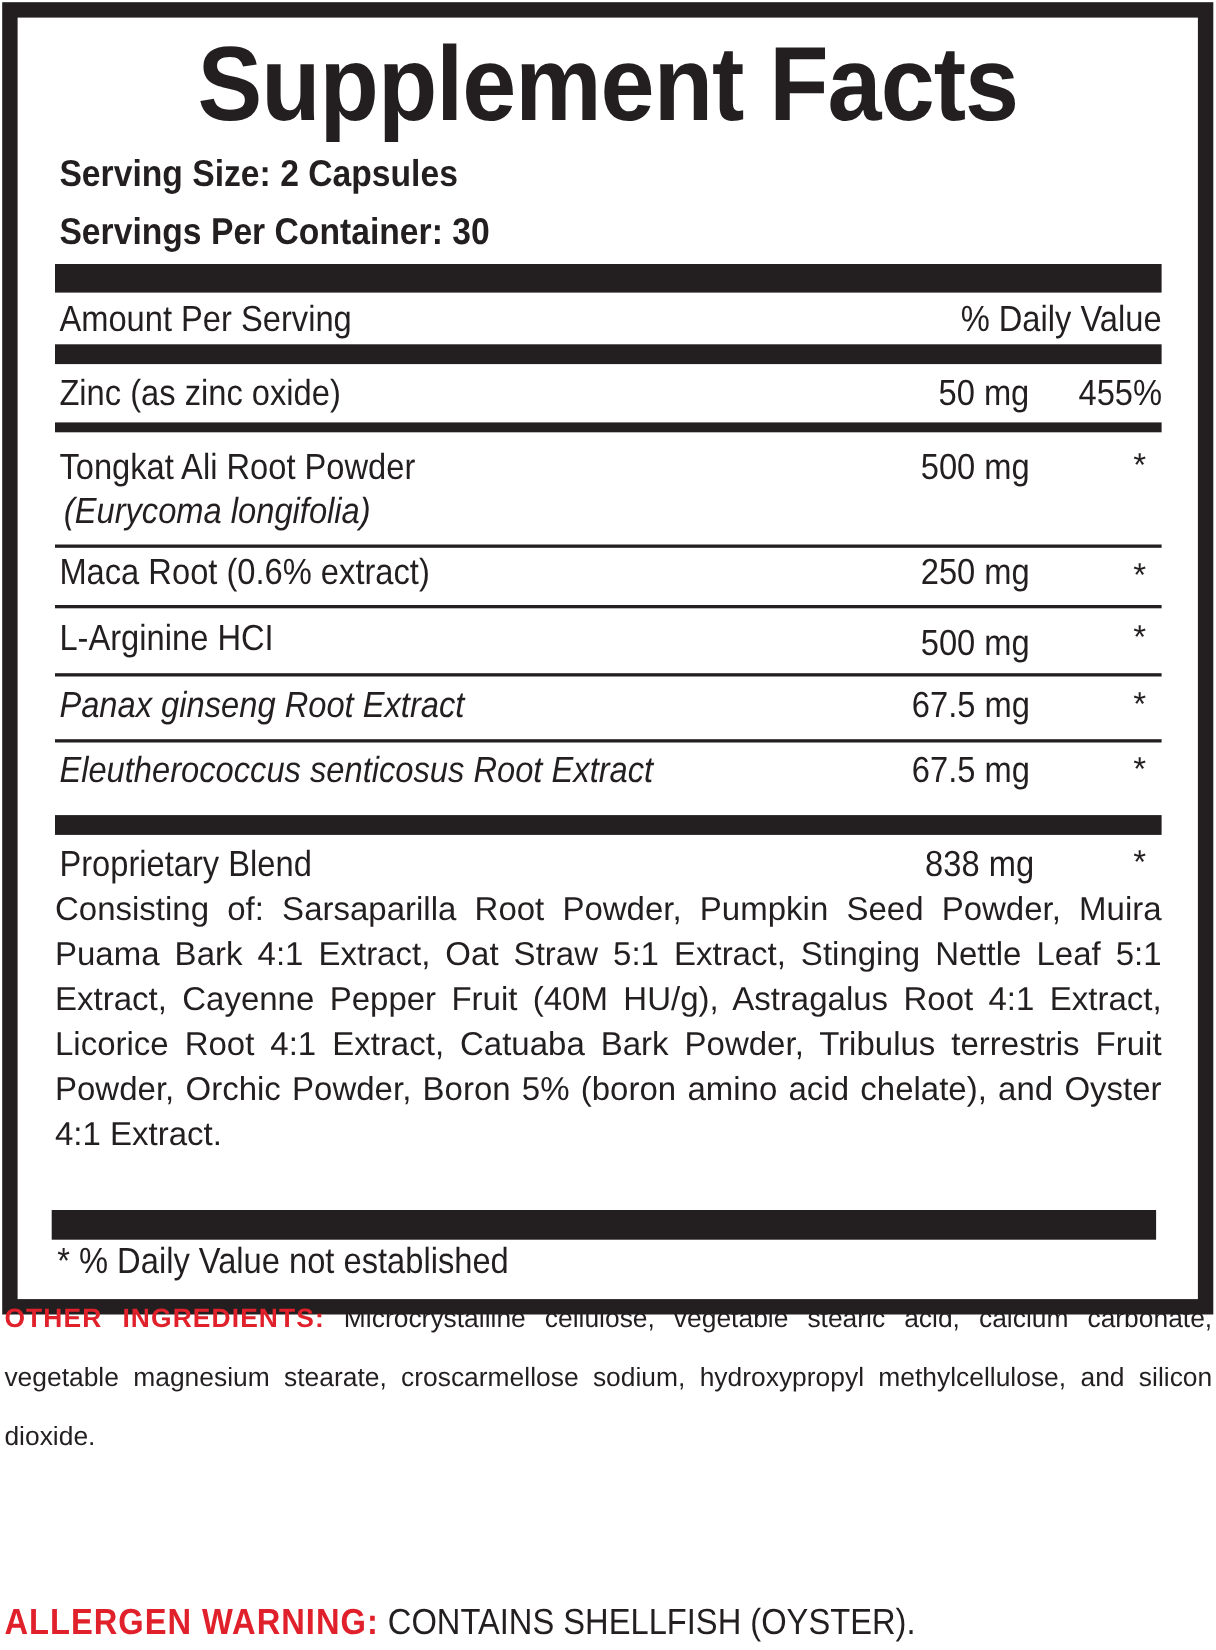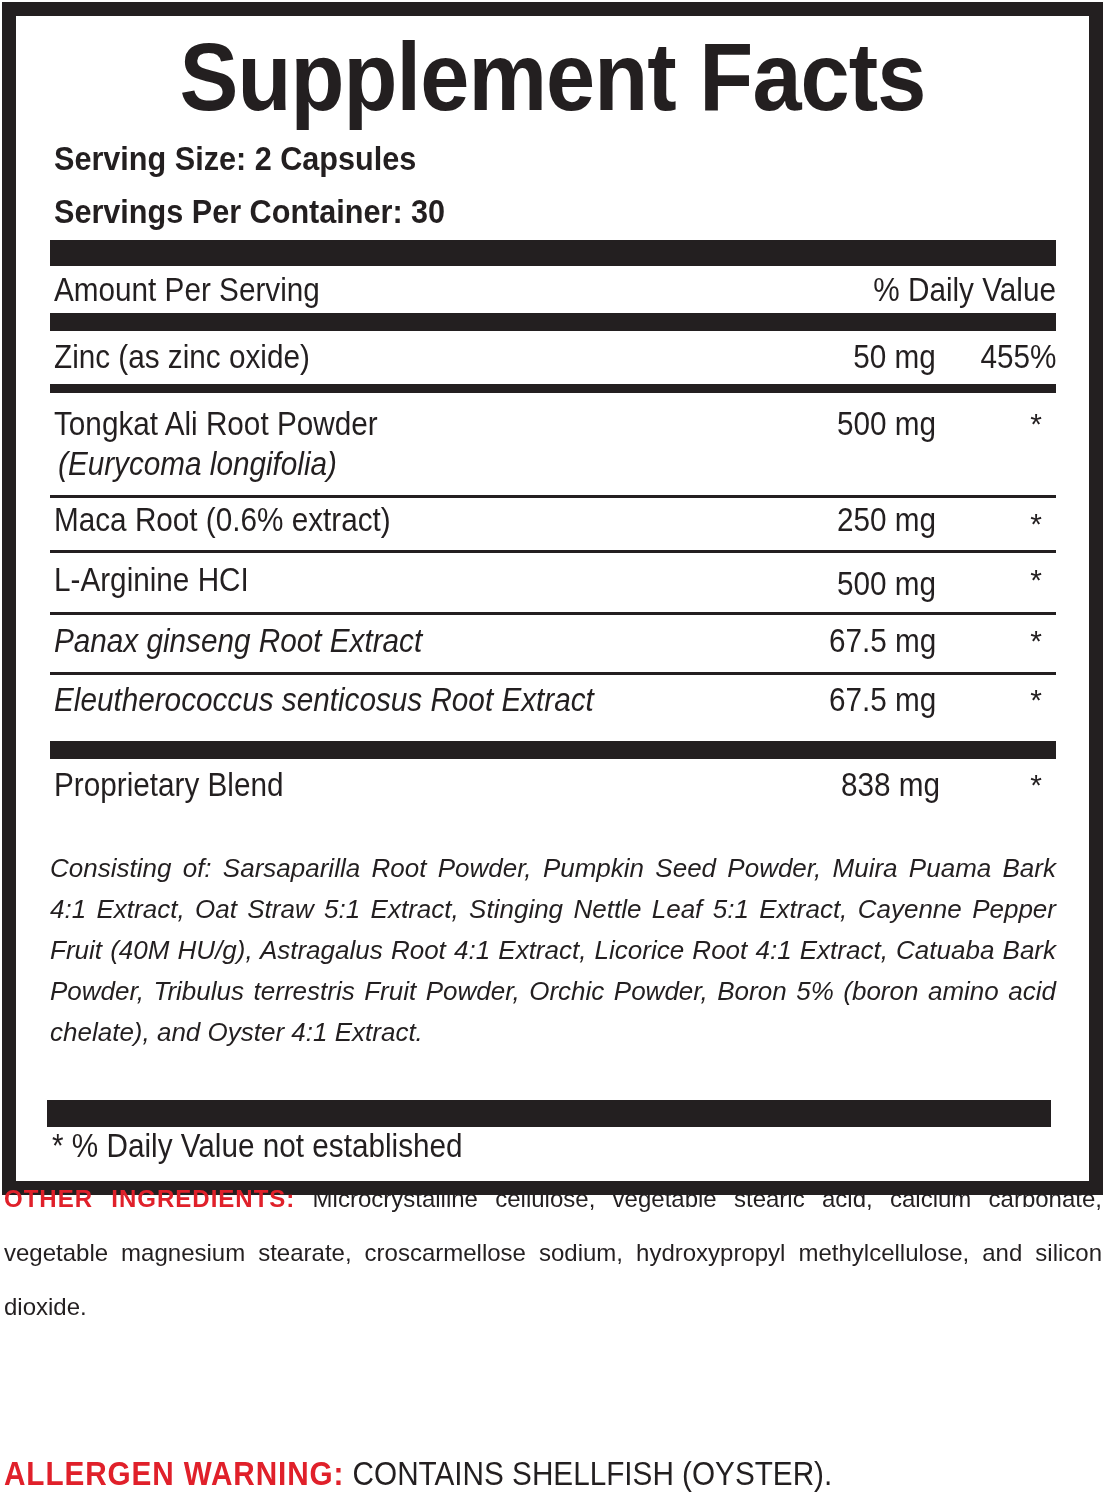--- a/index.html
+++ b/index.html
@@ -13,22 +13,22 @@
   .serving { left:54px; font-size:34px; font-weight:bold; line-height:40px; transform:scaleX(0.9); transform-origin:left; white-space:nowrap; }
   .bar { position:absolute; background:#231f20; }
   .rule { position:absolute; background:#231f20; height:3px; left:50px; width:1006px; }
   .row { position:absolute; left:54px; width:1002px; font-size:33px; line-height:40px; white-space:nowrap; }
   .row .name { position:absolute; left:0; transform:scaleX(0.9); transform-origin:left; }
   .row .name.it { font-style:italic; }
   .row .sub { position:absolute; left:4px; top:40px; font-style:italic; transform:scaleX(0.9); transform-origin:left; }
   .row .amt { position:absolute; right:120px; transform:scaleX(0.9); transform-origin:right; }
   .row .dv { position:absolute; right:0; transform:scaleX(0.9); transform-origin:right; }
   .row .star { position:absolute; right:14px; font-size:30px; }
-  .blend { position:absolute; left:50px; width:1006px; top:848px; font-size:26px; line-height:41px;
-           text-align:justify; text-align-last:left;font-style:italic; }
+  .blend { position:absolute; left:50px; width:1006px; top:806px; font-size:30px; line-height:41px;
+           text-align:justify; text-align-last:left; }
   .footnote { left:52px; top:1126px; font-size:33px; line-height:40px; transform:scaleX(0.9); transform-origin:left; white-space:nowrap; }
   .other { position:absolute; left:4px; width:1098px; top:1172px; font-size:24px; line-height:54px;
            text-align:justify; text-align-last:left; }
   .red { color:#e0202a; font-weight:bold; letter-spacing:1px; }
   .allergen { position:absolute; left:4px; top:1452px; font-size:33px; line-height:44px; white-space:nowrap; transform:scaleX(0.9); transform-origin:left; }
 </style>
 </head>
 <body>
 
 <div class="panel"></div>

